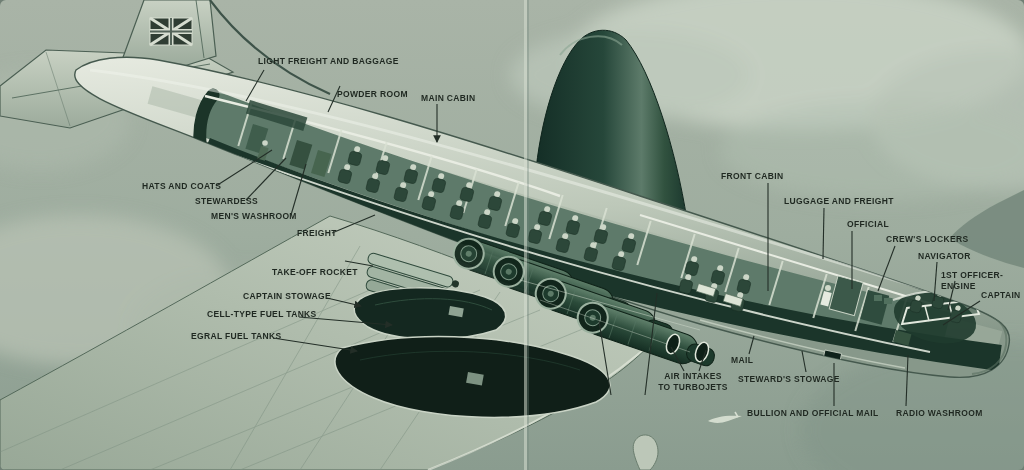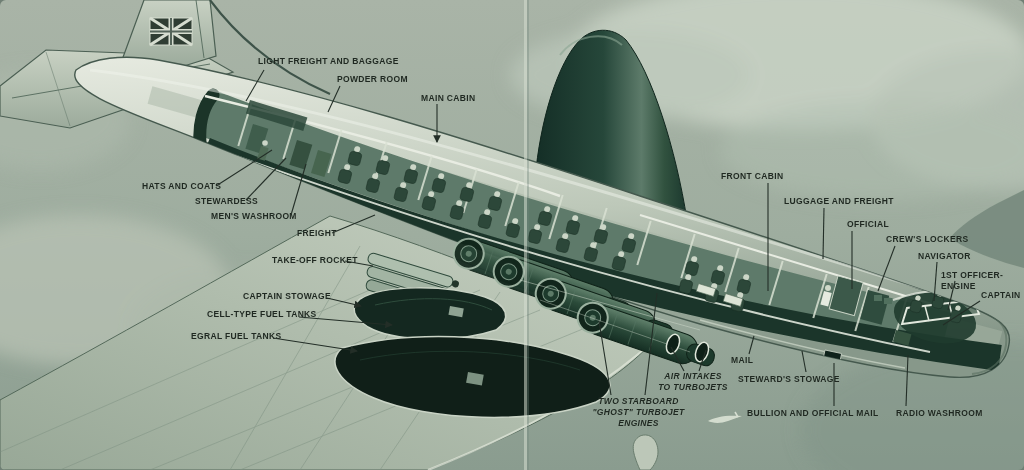--- a/index.html
+++ b/index.html
@@ -3,21 +3,21 @@
 <meta charset="utf-8">
 <style>
   html,body{margin:0;padding:0;background:#6f7f74;}
   .stage{position:relative;width:1024px;height:470px;overflow:hidden;
          font-family:"Liberation Sans",sans-serif;border-radius:6px;}
   .stage svg.art{position:absolute;left:0;top:0;}
   svg.leaders{position:absolute;left:0;top:0;pointer-events:none;}
   .lbl{position:absolute;font:bold 8.5px/1.3 "Liberation Sans",sans-serif;
        letter-spacing:.35px;color:#1f2821;white-space:pre-line;
        text-shadow:0 0 2px rgba(160,175,160,.35);}
-  .lbl.c{text-align:center;font-style:italic;}
+  .lbl.c{text-align:center;}
 </style>
 </head>
 <body>
 
 <div class="stage">
 
 <svg class="art" width="1024" height="470" viewBox="0 0 1024 470">
   <defs>
     <linearGradient id="sky" x1="0" y1="0" x2="0" y2="1">
       <stop offset="0" stop-color="#a9b4a7"></stop>
@@ -309,39 +309,37 @@
     <line x1="699" y1="371" x2="706" y2="350"></line>
     <line x1="806" y1="372" x2="802" y2="351"></line>
     <line x1="611" y1="395" x2="599" y2="321"></line>
     <line x1="645" y1="395" x2="657" y2="293"></line>
     <line x1="834" y1="406" x2="834" y2="363"></line>
     <line x1="906" y1="406" x2="908" y2="355"></line>
   </g>
 </svg>
 
 <div class="lbl" style="left:258px;top:56px">LIGHT FREIGHT AND BAGGAGE</div>
-<div class="lbl" style="left:337px;top:74px">POWDER ROOM</div>
+<div class="lbl" style="left:337px;top:89px">POWDER ROOM</div>
 <div class="lbl" style="left:421px;top:93px">MAIN CABIN</div>
 <div class="lbl" style="left:142px;top:181px">HATS AND COATS</div>
 <div class="lbl" style="left:195px;top:196px">STEWARDESS</div>
 <div class="lbl" style="left:211px;top:211px">MEN'S WASHROOM</div>
 <div class="lbl" style="left:297px;top:228px">FREIGHT</div>
-<div class="lbl" style="left:272px;top:255px">TAKE-OFF ROCKET</div>
+<div class="lbl" style="left:272px;top:267px">TAKE-OFF ROCKET</div>
 <div class="lbl" style="left:243px;top:291px">CAPTAIN STOWAGE</div>
 <div class="lbl" style="left:207px;top:309px">CELL-TYPE FUEL TANKS</div>
 <div class="lbl" style="left:191px;top:331px">EGRAL FUEL TANKS</div>
 <div class="lbl" style="left:721px;top:171px">FRONT CABIN</div>
 <div class="lbl" style="left:784px;top:196px">LUGGAGE AND FREIGHT</div>
 <div class="lbl" style="left:847px;top:219px">OFFICIAL</div>
 <div class="lbl" style="left:886px;top:234px">CREW'S LOCKERS</div>
 <div class="lbl" style="left:918px;top:251px">NAVIGATOR</div>
 <div class="lbl" style="left:941px;top:270px">1ST OFFICER-ENGINE</div>
 <div class="lbl" style="left:981px;top:290px">CAPTAIN</div>
 <div class="lbl" style="left:731px;top:355px">MAIL</div>
 <div class="lbl c" style="left:650px;top:371px;width:86px">AIR INTAKES
 TO TURBOJETS</div>
 <div class="lbl" style="left:738px;top:374px">STEWARD'S STOWAGE</div>
-<div class="lbl c" style="left:576px;top:396px;width:125px">TWO STARBOARD
-"GHOST" TURBOJET ENGINES</div>
 <div class="lbl" style="left:747px;top:408px">BULLION AND OFFICIAL MAIL</div>
 <div class="lbl" style="left:896px;top:408px">RADIO WASHROOM</div>
 
 </div>
 
 </body></html>

